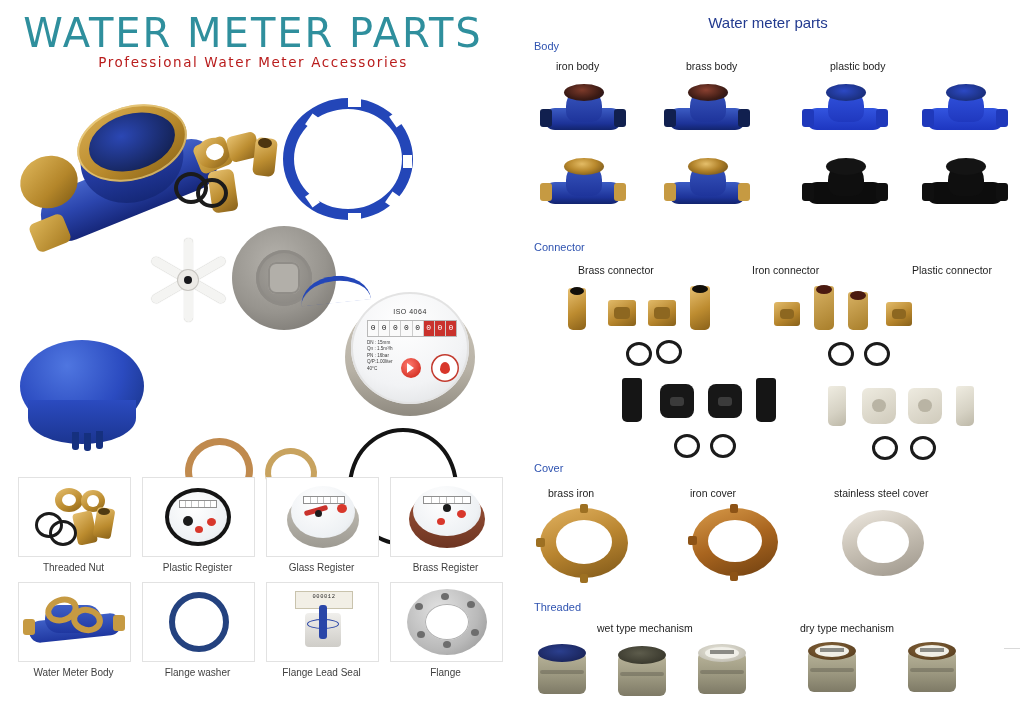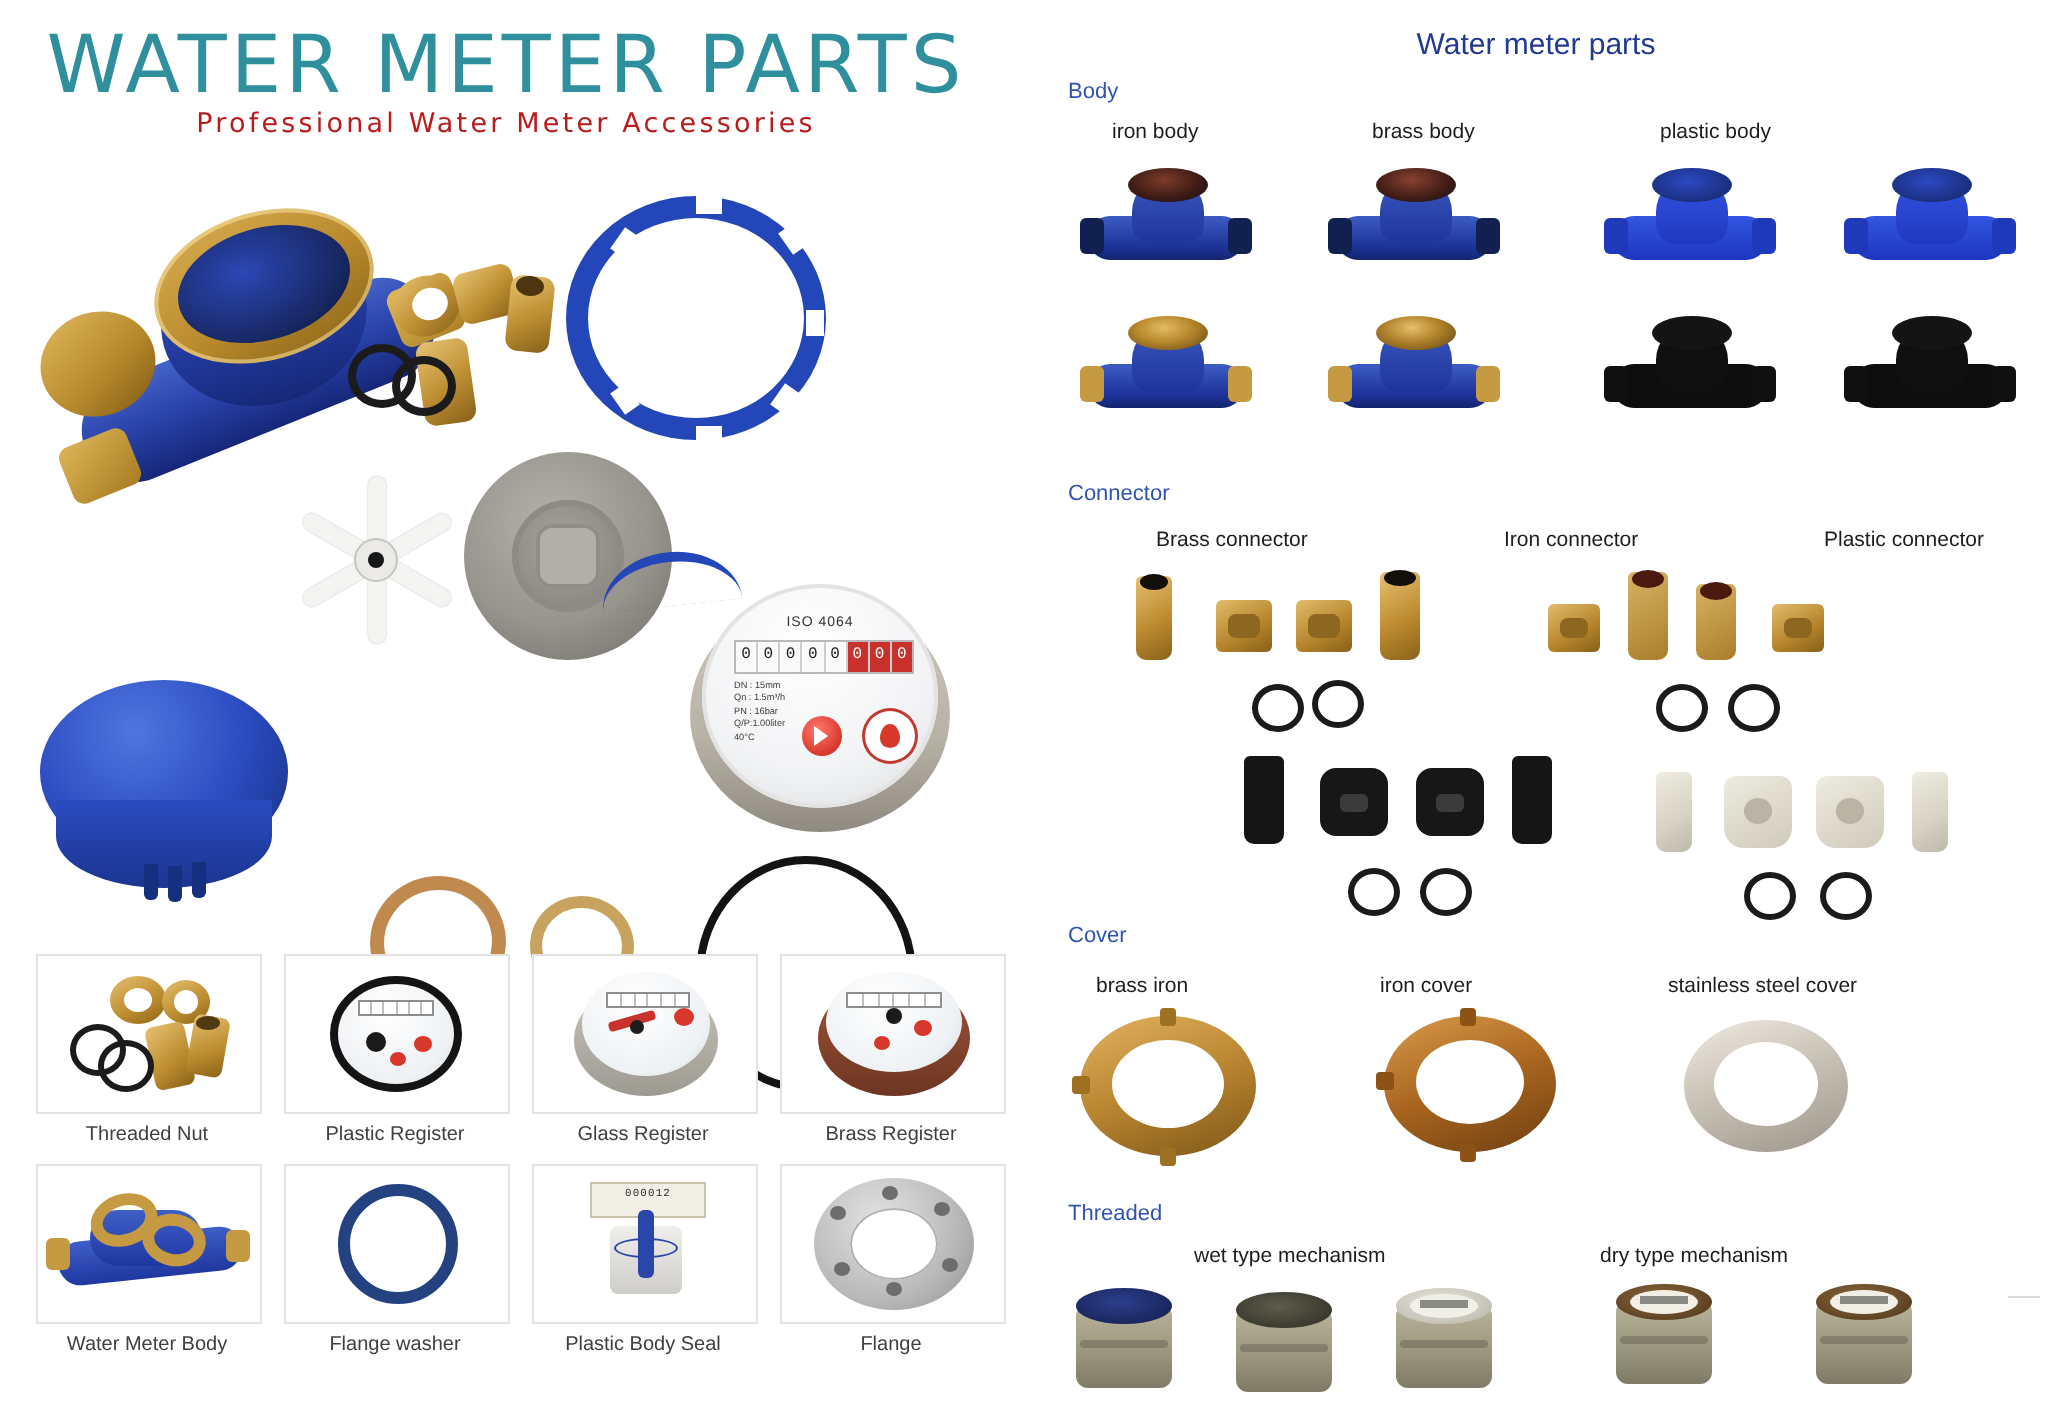--- a/index.html
+++ b/index.html
@@ -384,21 +384,21 @@
 
         <div class="cell">
           <div class="thumb">
             <div class="seal-tag" style="left:28px;top:8px;width:56px;height:16px;">
               <div class="seal-num" style="top:2px;">000012</div>
             </div>
             <div class="seal-body" style="left:38px;top:30px;width:36px;height:34px;"></div>
             <div class="seal-wire" style="left:52px;top:22px;width:8px;height:34px;"></div>
             <div style="position:absolute;left:40px;top:36px;width:32px;height:10px;border-radius:50%;border:1.5px solid #2a46a8;box-sizing:border-box;"></div>
           </div>
-          <div class="cap">Plastic Body Seal</div>
+          <div class="cap">Flange Lead Seal</div>
         </div>
 
         <div class="cell">
           <div class="thumb">
             <div class="flange" style="left:16px;top:6px;width:80px;height:66px;"></div>
             <div class="flange-bore" style="left:34px;top:21px;width:44px;height:36px;"></div>
             <div class="flange-hole" style="left:50px;top:10px;width:8px;height:7px;"></div>
             <div class="flange-hole" style="left:76px;top:18px;width:8px;height:7px;"></div>
             <div class="flange-hole" style="left:80px;top:46px;width:8px;height:7px;"></div>
             <div class="flange-hole" style="left:52px;top:58px;width:8px;height:7px;"></div>

